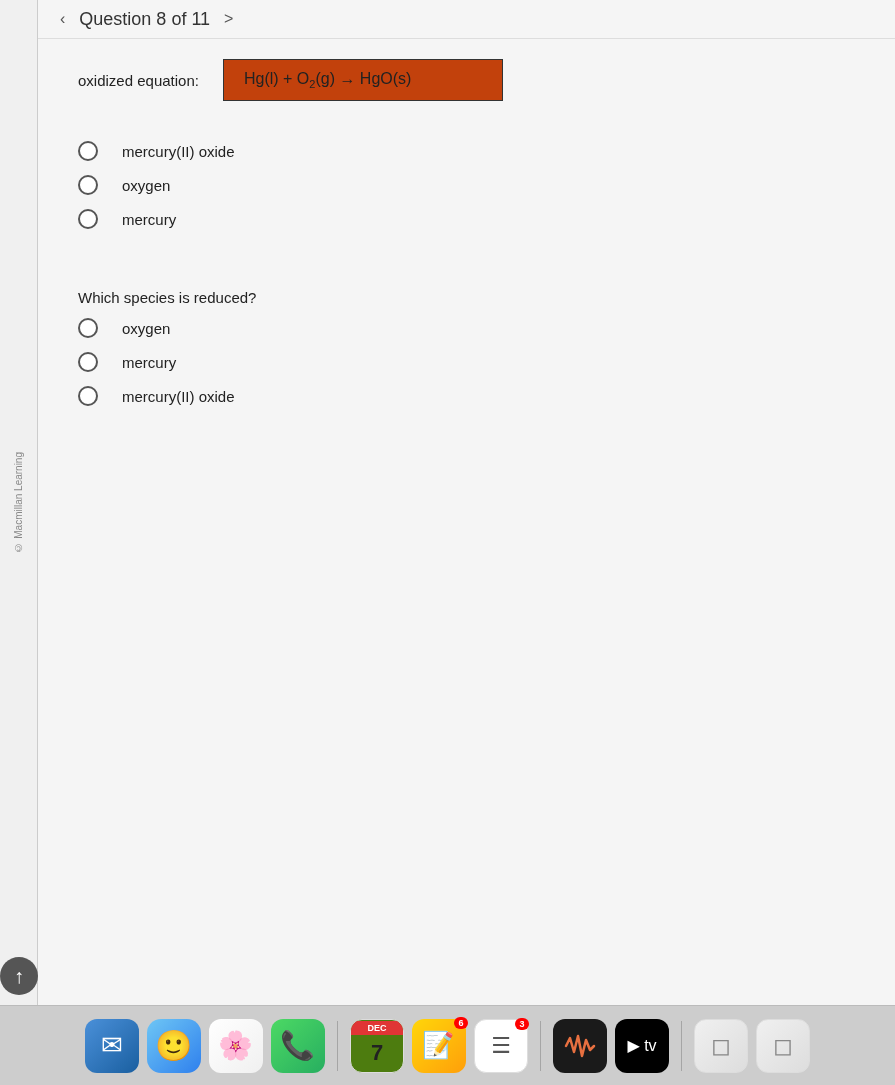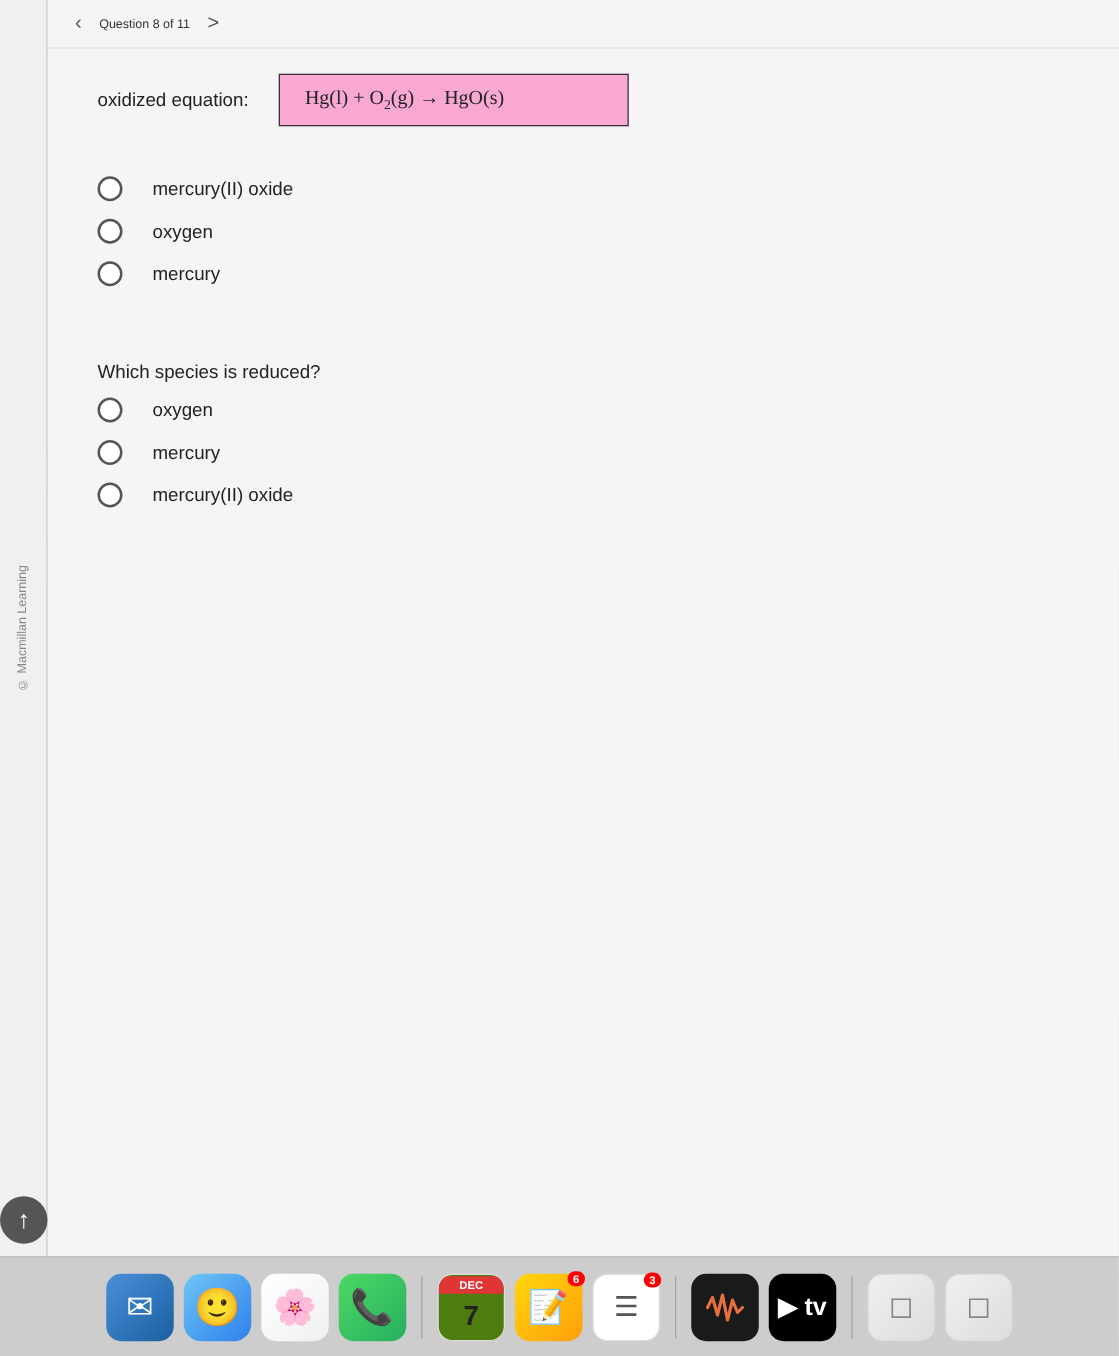--- a/index.html
+++ b/index.html
@@ -73,21 +73,21 @@
       border-bottom: 1px solid #ddd;
       gap: 8px;
     }
     .nav-arrow {
       font-size: 16px;
       color: #555;
       cursor: pointer;
       padding: 2px 6px;
     }
     .nav-question-text {
-      font-size: 10px;
+      font-size: 18px;
       color: #333;
       font-weight: 500;
     }
 
     
     .question-area {
       padding: 20px 40px 20px 40px;
       background: #f5f5f5;
     }
 
@@ -109,23 +109,22 @@
       font-size: 15px;
       color: #222;
       white-space: nowrap;
     }
 
     .equation-box {
       border: 1px solid #333;
       padding: 10px 20px;
       font-size: 16px;
       color: #222;
-      background: #f9a8d4;
+      background: #c2410c;
       min-width: 280px;
-      font-family: Liberation Serif, serif;
     }
 
     .equation-box .eq-text {
       font-size: 16px;
     }
 
     
     sub { font-size: 11px; }
 
     
@@ -381,21 +380,21 @@
   <div class="dock-item">
     <div class="dock-icon music" style="background:#1a1a1a;">
       <svg width="32" height="32" viewBox="0 0 32 32">
         <polyline points="2,16 6,8 10,22 14,6 18,26 22,10 26,20 30,16" fill="none" stroke="#e87040" stroke-width="2.5" stroke-linecap="round" stroke-linejoin="round"></polyline>
       </svg>
     </div>
   </div>
 
   <div class="dock-item">
     <div class="dock-icon appletv">
-      <span style="font-size:20px; color:white; font-weight:bold;">▶ tv</span>
+      <span style="font-size:16px; color:white; font-weight:normal;">▶ tv</span>
     </div>
   </div>
 
   <div class="divider-line"></div>
 
   <div class="dock-item">
     <div class="dock-icon finder2" style="background: linear-gradient(135deg,#f0f0f0,#ddd);">
       <span style="font-size:24px; color:#888;">◻</span>
     </div>
   </div>

